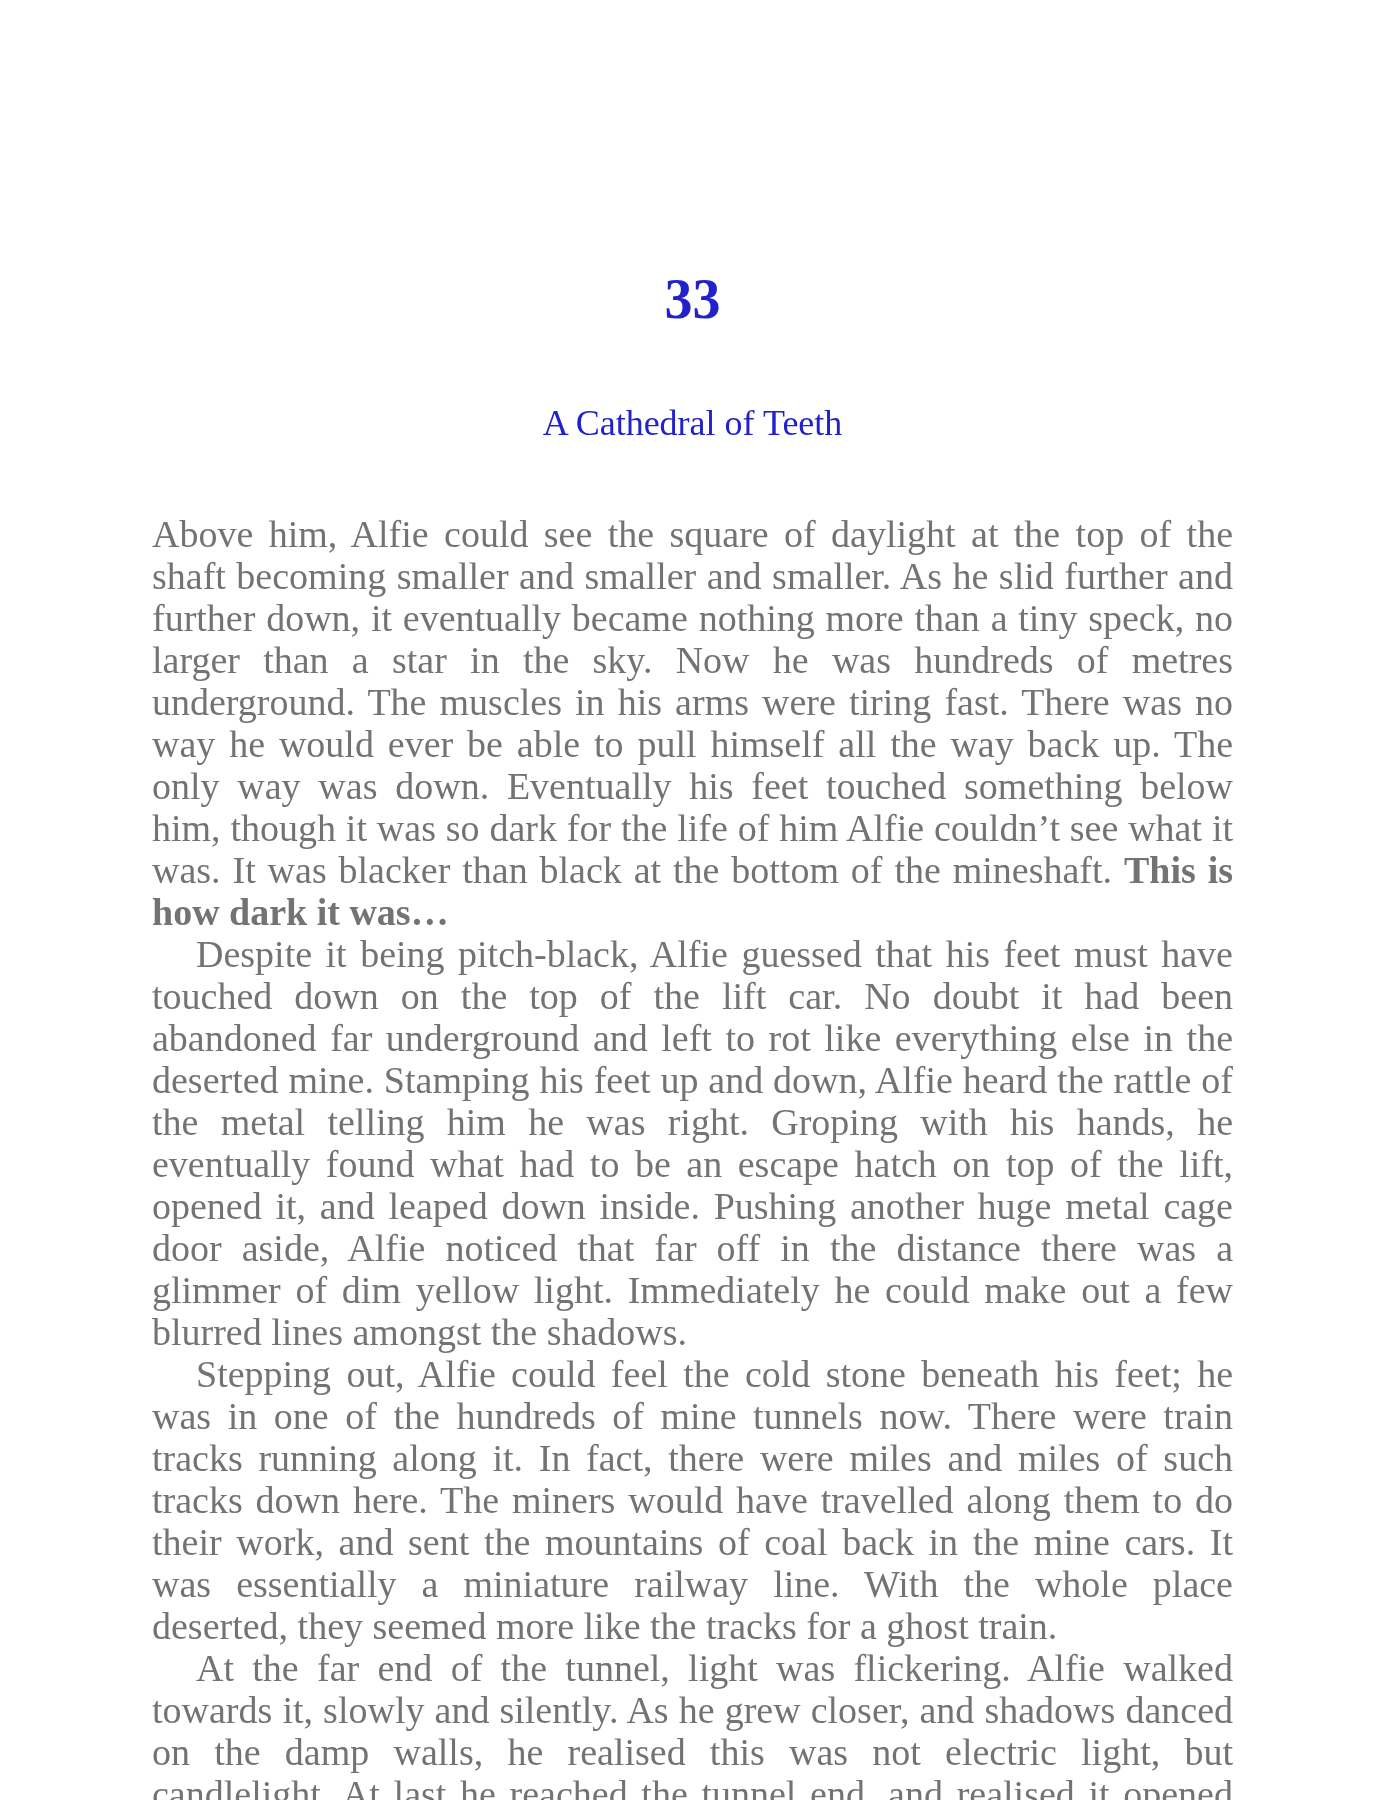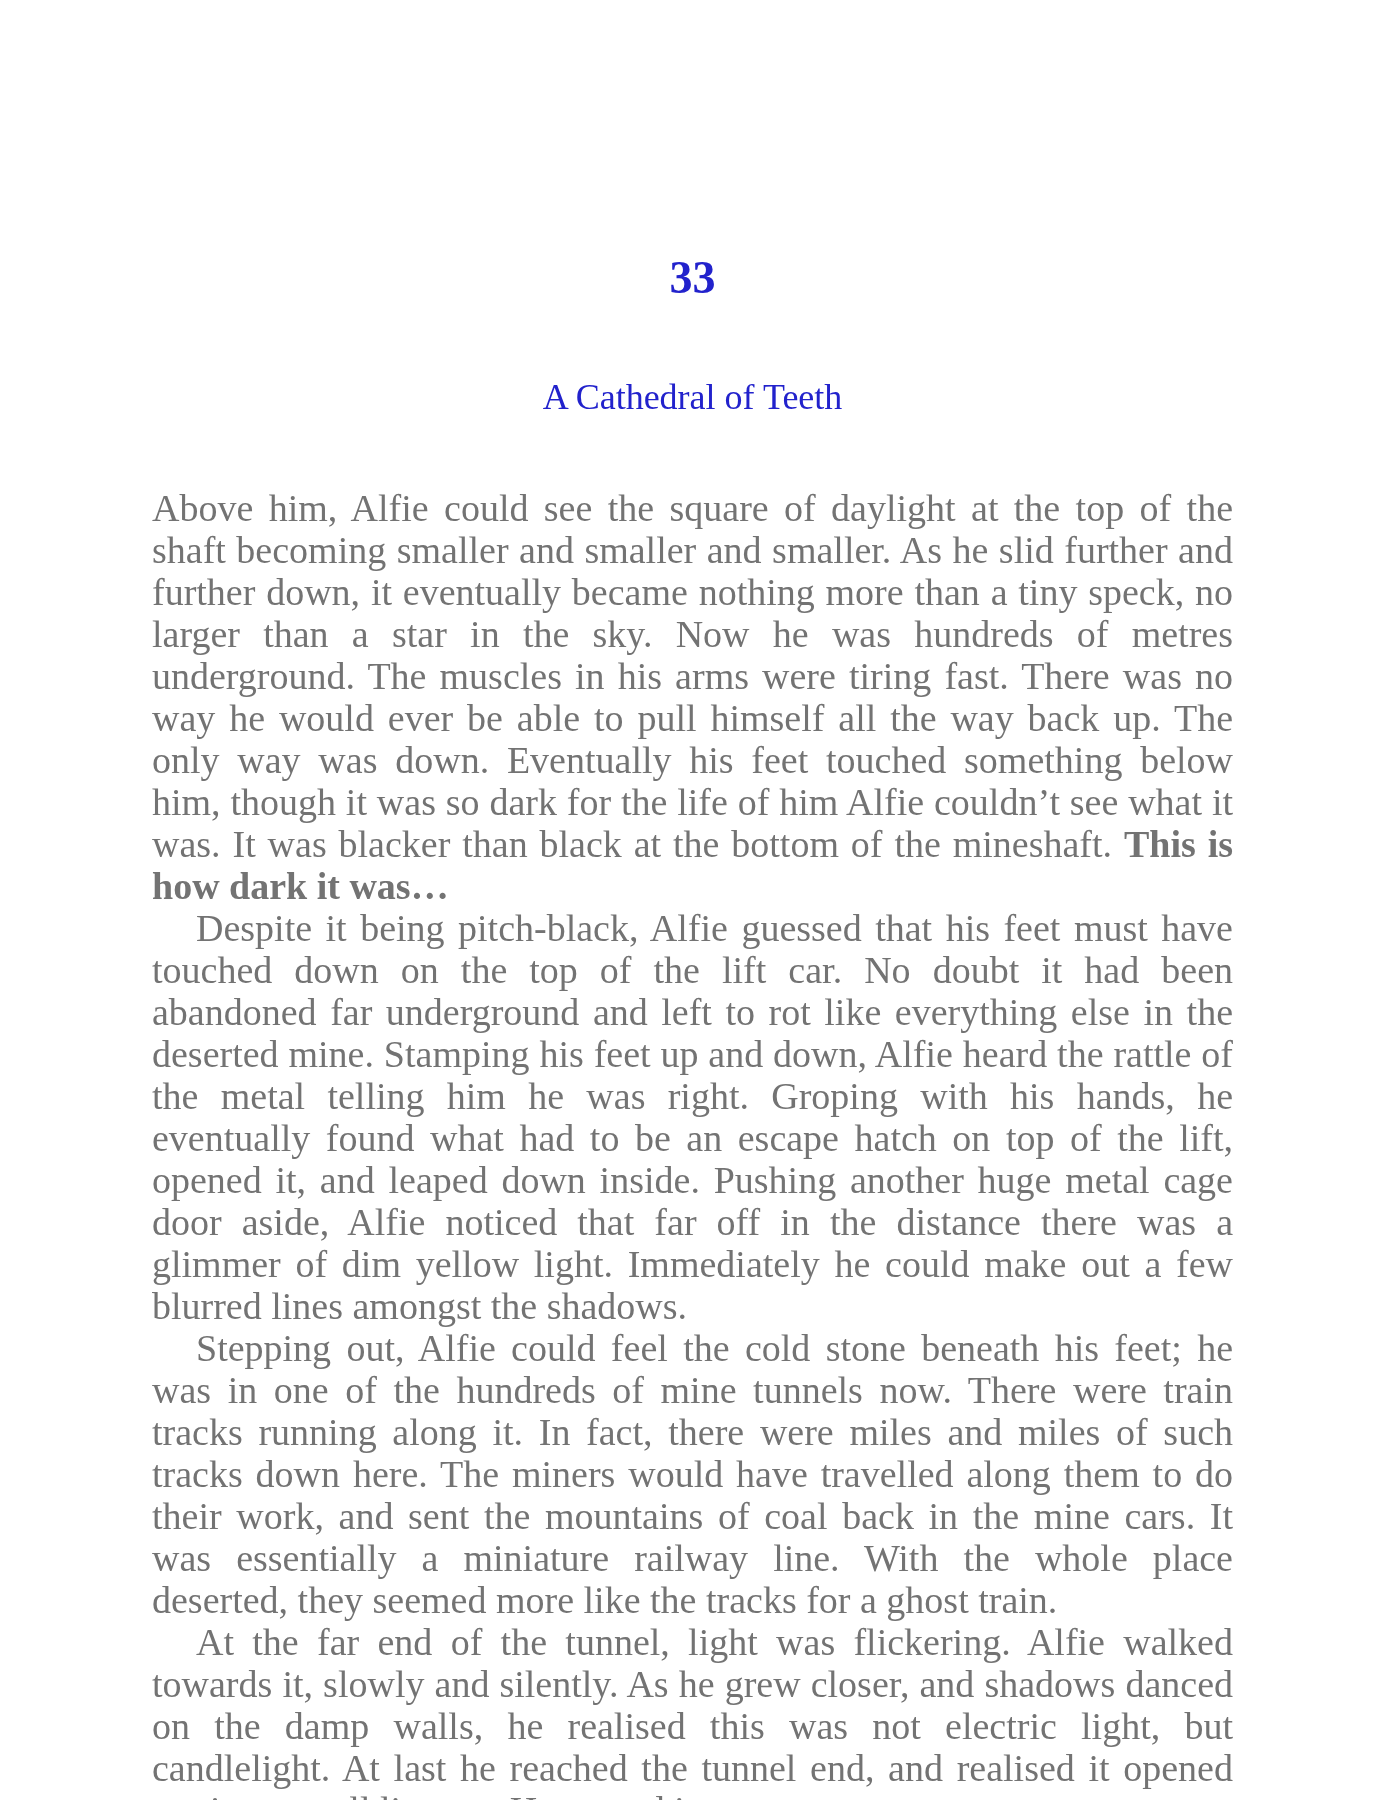--- a/index.html
+++ b/index.html
@@ -14,23 +14,23 @@
     font-family: "Liberation Serif", "DejaVu Serif", serif;
   }
   .page {
     box-sizing: border-box;
     width: 1391px;
     height: 1800px;
     padding: 255px 158px 0 152px;
     background: #ffffff;
   }
   .chapter-number {
-    margin: 0;
+    margin: 16px;
     text-align: center;
-    font-size: 46px;
+    font-size: 56px;
     line-height: 1;
     font-weight: bold;
     color: #2222cc;
   }
   .chapter-title {
     margin: 78px 0 0 0;
     text-align: center;
     font-size: 36px;
     line-height: 1;
     font-weight: normal;

